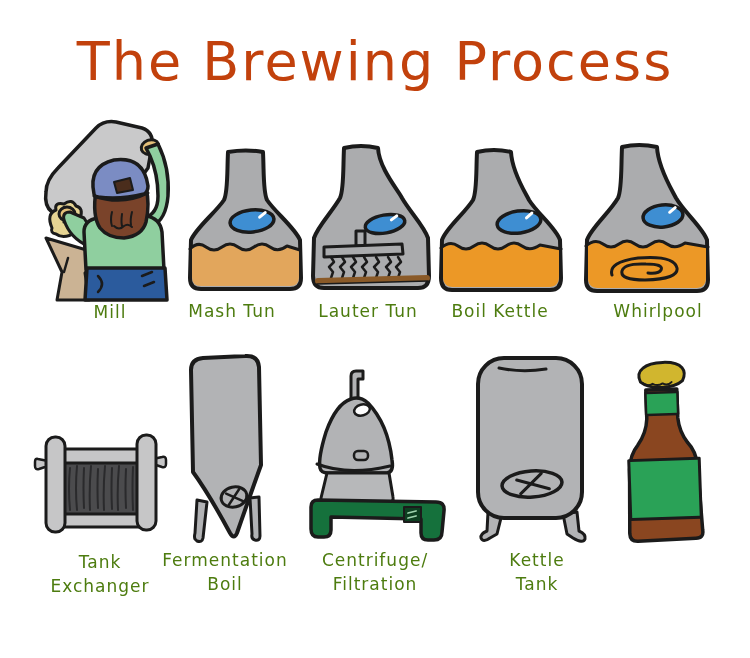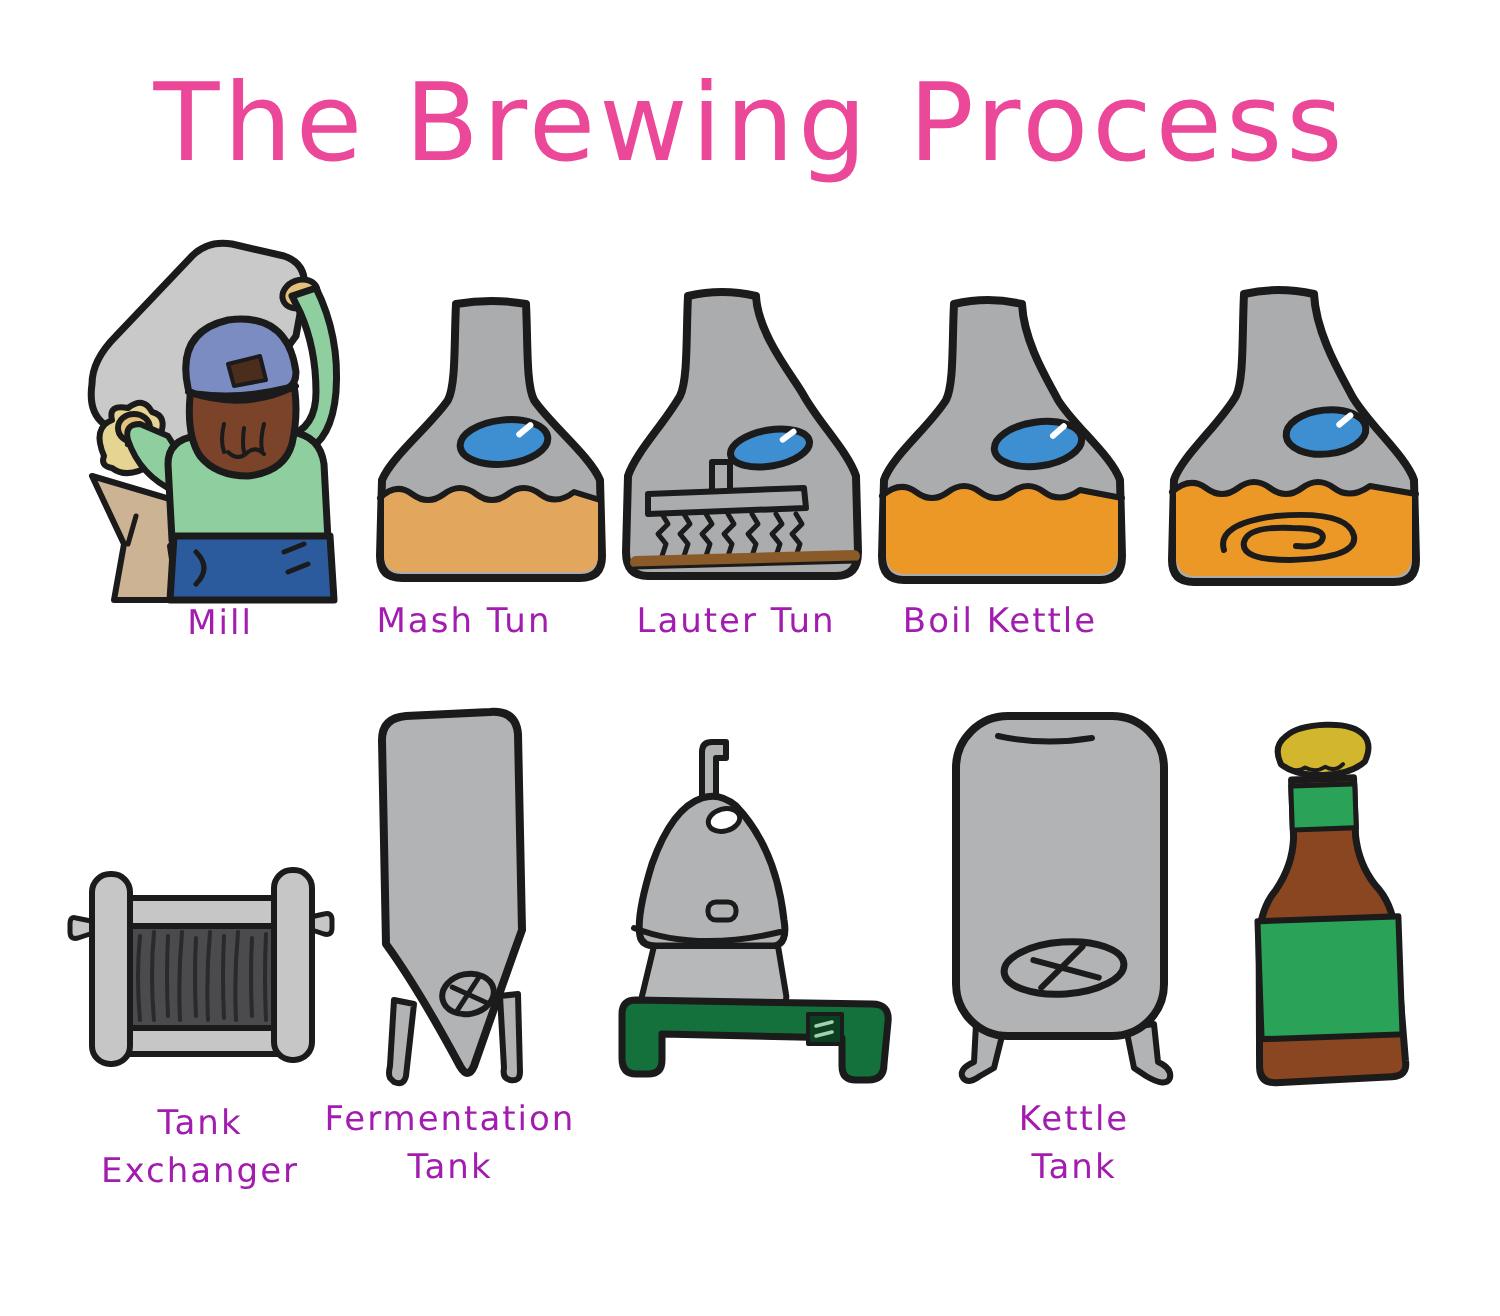--- a/index.html
+++ b/index.html
@@ -3,25 +3,25 @@
 <meta charset="utf-8">
 <style>
   html,body{margin:0;padding:0;background:#fff;}
   .canvas{
     position:relative;width:750px;height:658px;background:#ffffff;
     font-family:"DejaVu Sans",sans-serif;overflow:hidden;
   }
   .title{
     position:absolute;top:30px;left:0;width:100%;
     text-align:center;font-size:54px;letter-spacing:2px;
-    color:#ec4899;white-space:nowrap;
+    color:#c2410c;white-space:nowrap;
   }
   .fig{position:absolute;}
   .lbl{
-    position:absolute;font-size:17px;letter-spacing:1px;color:#a21caf;
+    position:absolute;font-size:17px;letter-spacing:1px;color:#4d7c0f;
     text-align:center;white-space:pre-line;line-height:1.4;
   }
   svg *{stroke-linejoin:round;stroke-linecap:round;}
 </style>
 </head>
 <body>
 
 <div class="canvas">
 
   <div class="title">The Brewing Process</div>
@@ -162,20 +162,23 @@
     <g>
       <path d="M643,381 Q639,372 646,367 Q652,362 666,362 Q680,362 685,368 Q689,373 685,381 Q678,387 664,387 Q650,387 643,381 Z" fill="#d1b62e" stroke="#1b1b1b" stroke-width="3"></path>
       <path d="M645,382 q5,4 10,1 q5,3 10,0 q5,3 9,-1" fill="none" stroke="#1b1b1b" stroke-width="2"></path>
     </g>
   </svg>
 
   <div class="lbl" style="left:40px;top:301px;width:140px">Mill</div>
   <div class="lbl" style="left:162px;top:300px;width:140px">Mash Tun</div>
   <div class="lbl" style="left:430px;top:300px;width:140px">Boil Kettle</div>
   <div class="lbl" style="left:298px;top:300px;width:140px">Lauter Tun</div>
+  <div class="lbl" style="left:588px;top:300px;width:140px">Whirlpool</div>
   <div class="lbl" style="left:30px;top:551px;width:140px">Tank
 Exchanger</div>
   <div class="lbl" style="left:150px;top:549px;width:150px">Fermentation
-Tank</div>
+Boil</div>
+  <div class="lbl" style="left:305px;top:549px;width:140px">Centrifuge/
+Filtration</div>
   <div class="lbl" style="left:467px;top:549px;width:140px">Kettle
 Tank</div>
 
 </div>
 
 </body></html>

